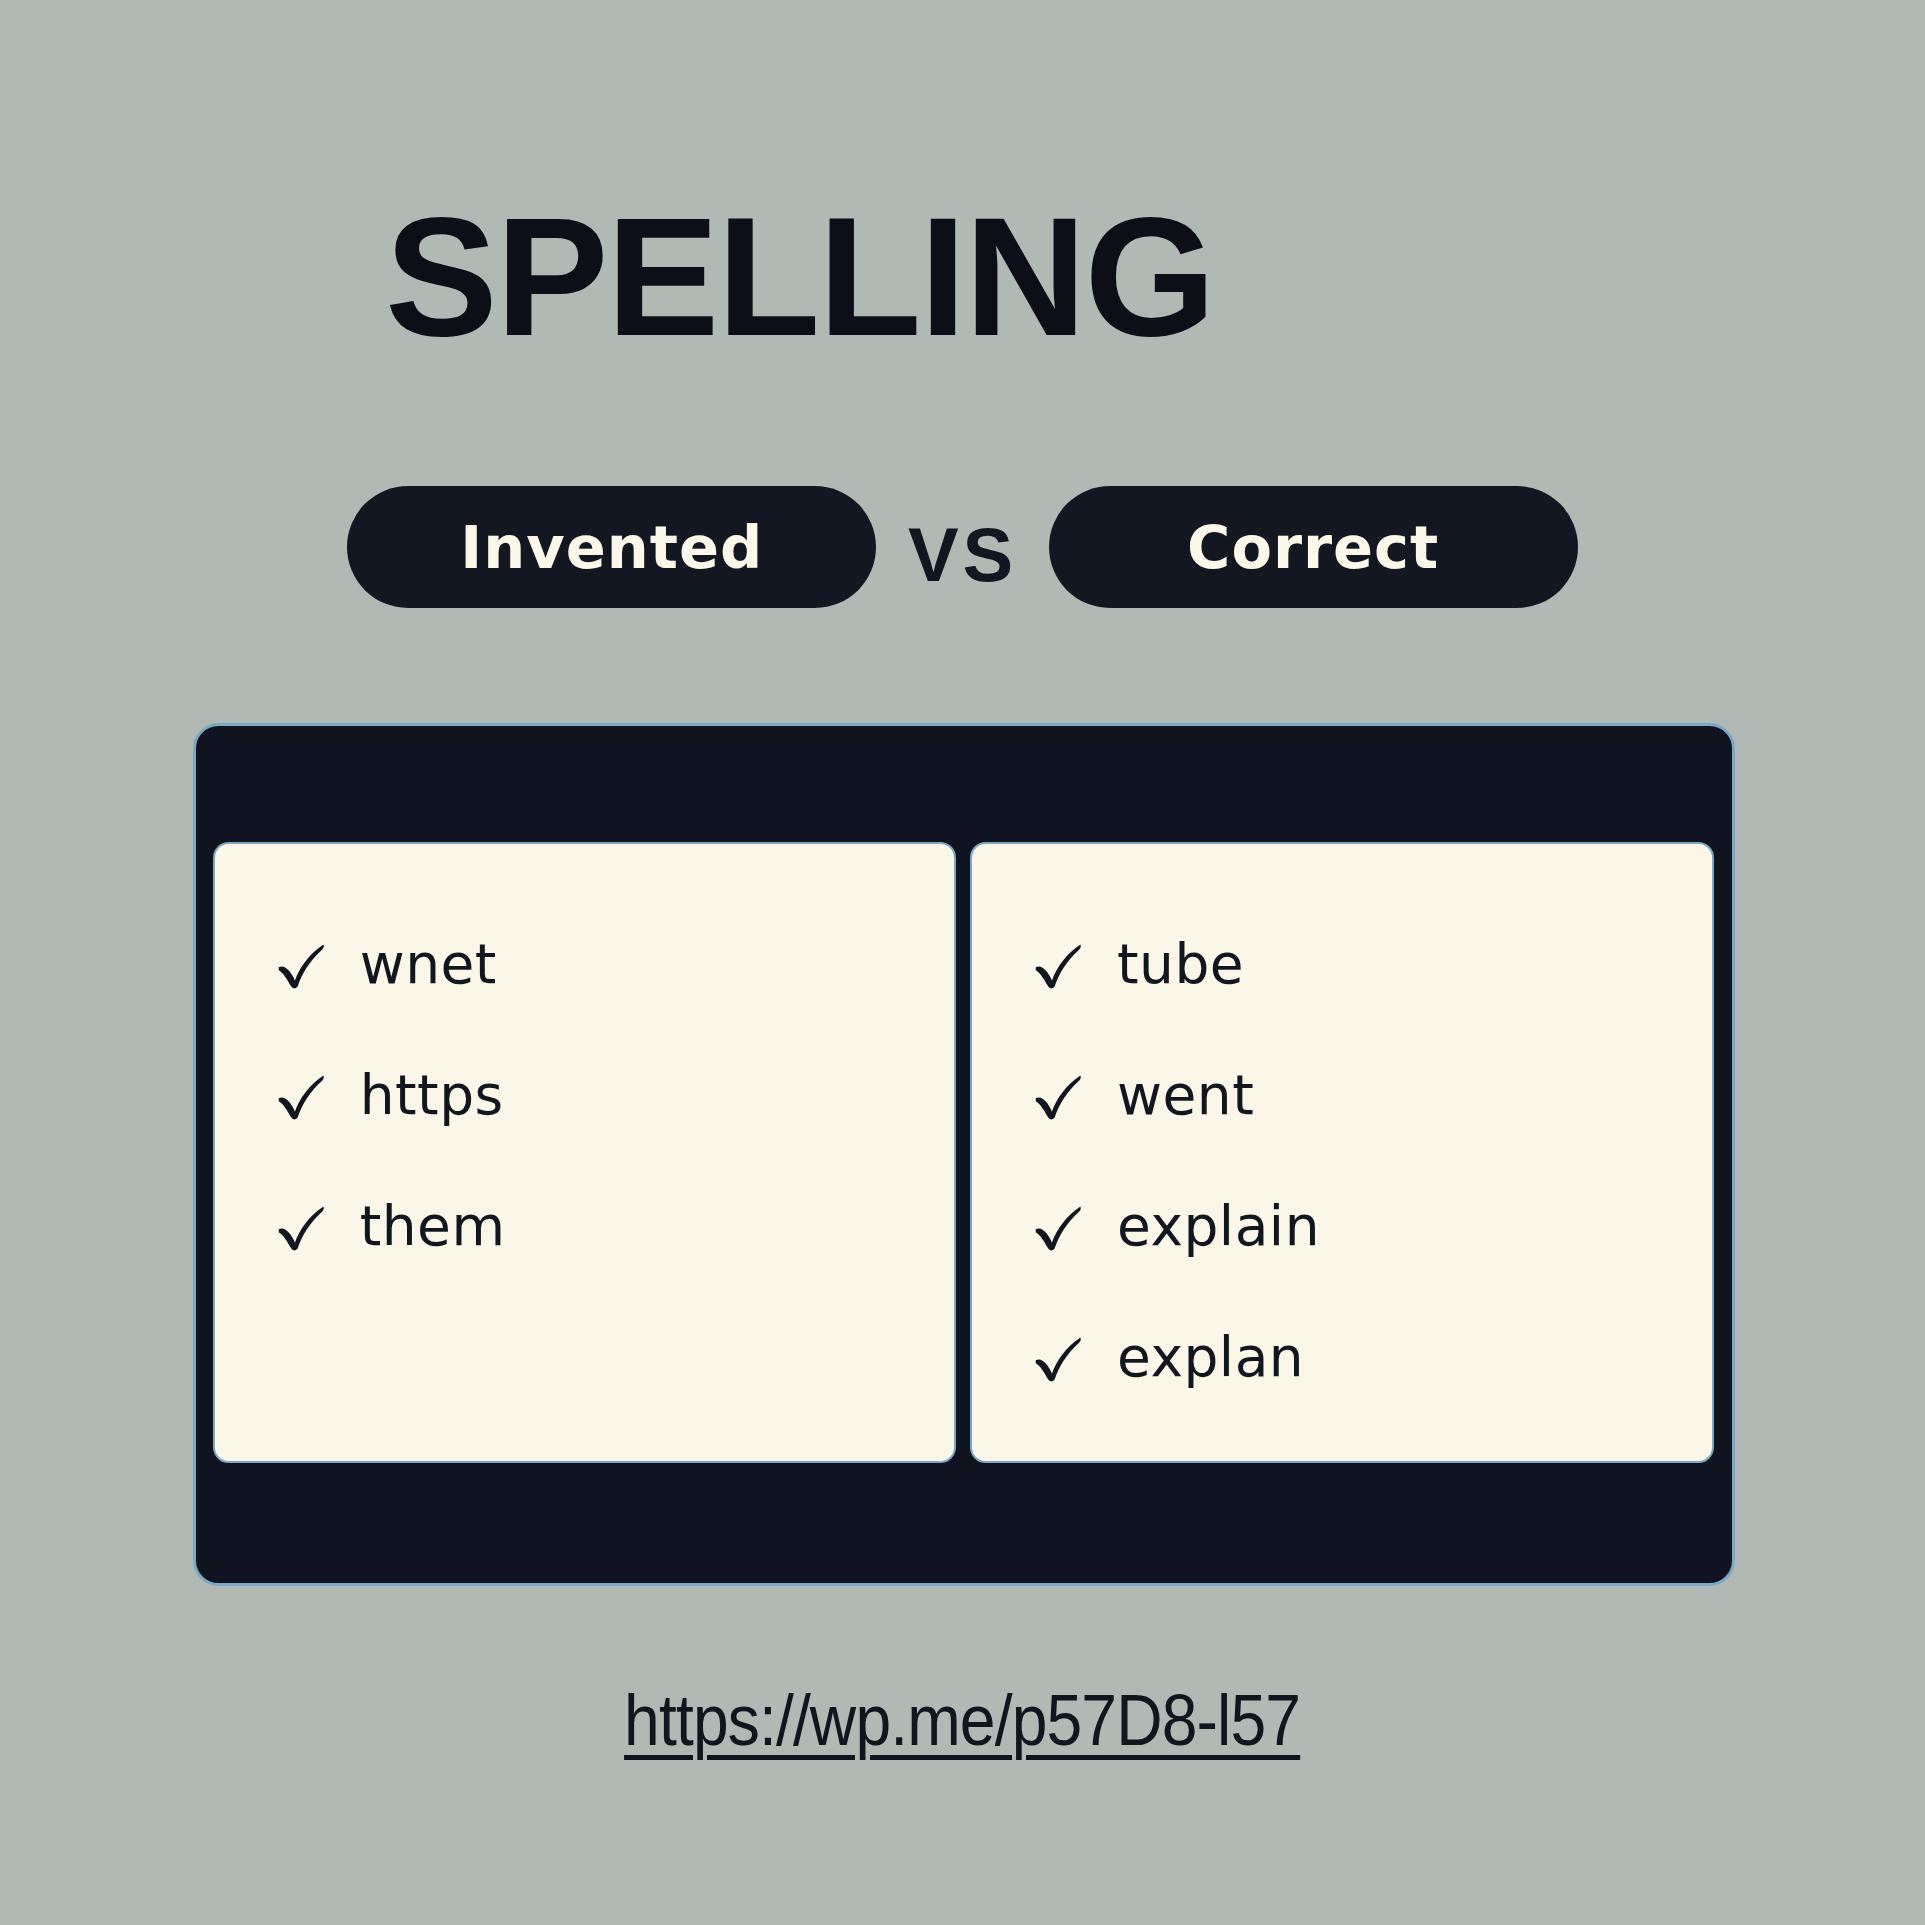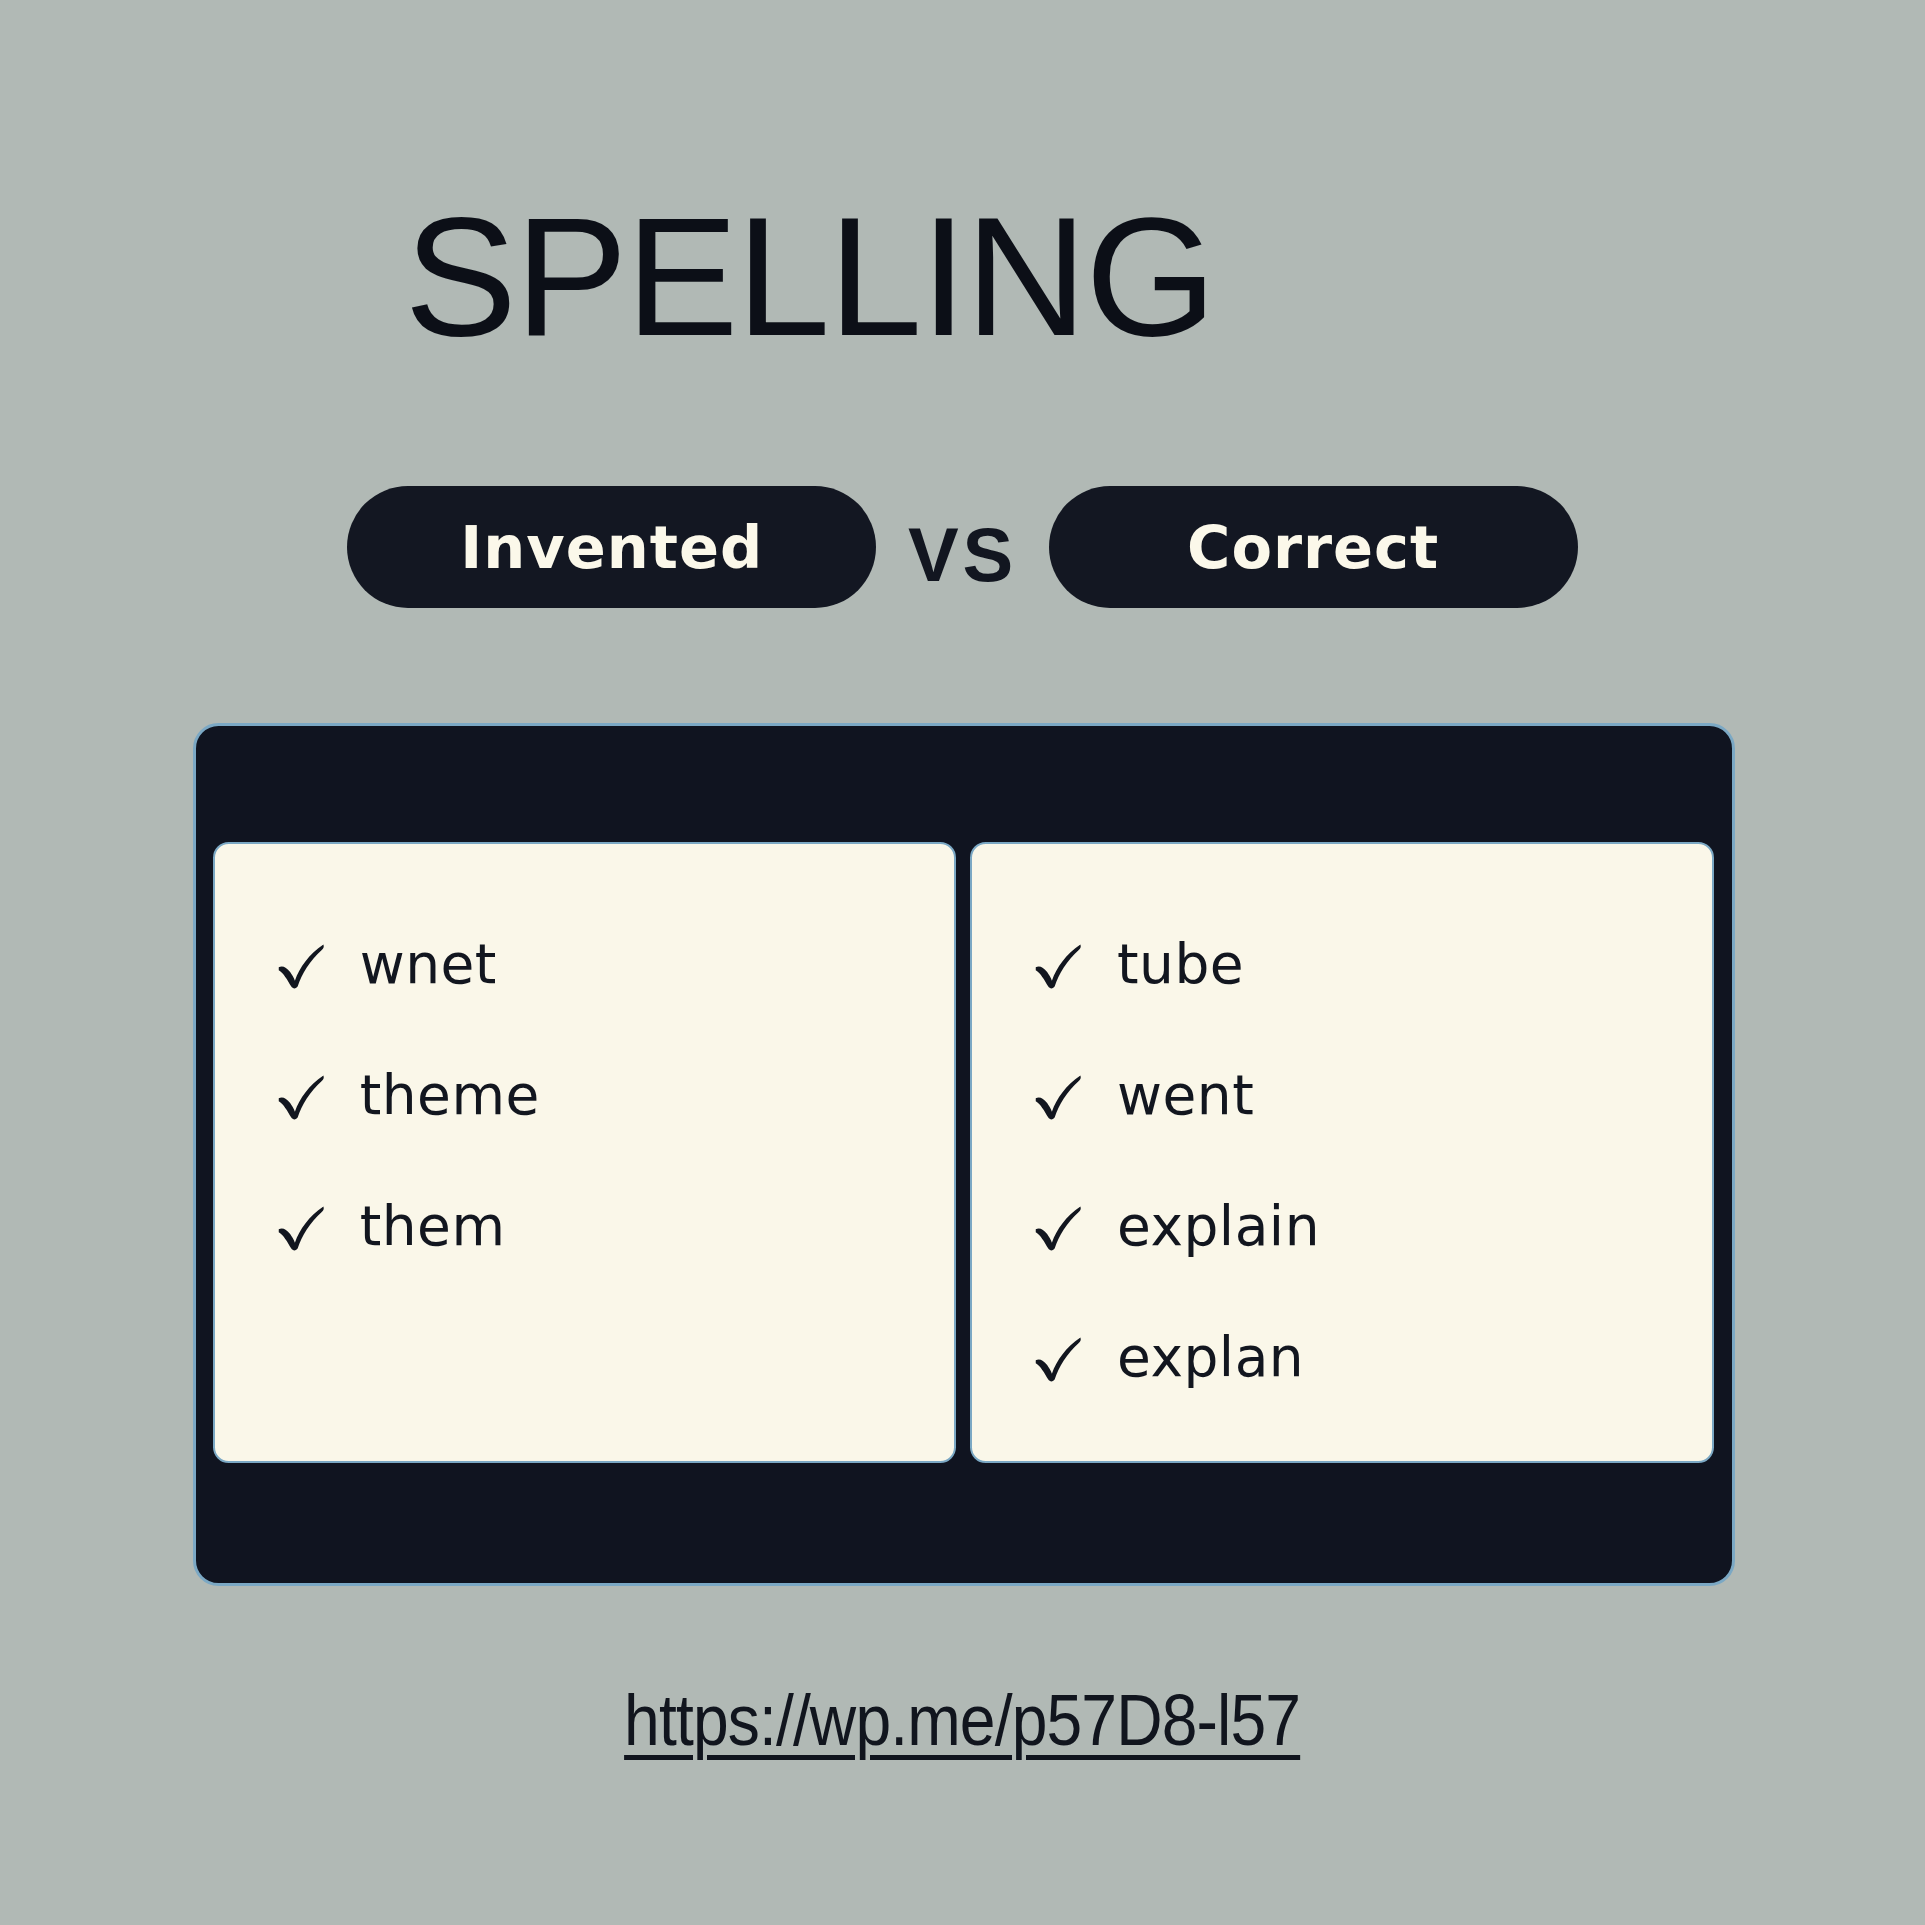--- a/index.html
+++ b/index.html
@@ -23,27 +23,26 @@
   }
 
   
   .title {
     position: absolute;
     left: 0;
     top: 192px;
     width: 1599px;
     text-align: center;
     font-family: "Liberation Sans", sans-serif;
-    font-weight: 400;
+    font-weight: 700;
     font-size: 169px;
     letter-spacing: -2px;
     color: #0c0f17;
     line-height: 1;
     white-space: nowrap;
-    padding-left: 10px;
   }
 
   
   .vs-row {
     position: absolute;
     left: 0;
     top: 486px;
     width: 1925px;
     display: flex;
     align-items: center;
@@ -190,21 +189,21 @@
             <path d="M5 33 C9 31 13 33 17 38 C19 41 21 44 22 47 C27 33 37 19 52 9 C53 12 52 13 50 15 C38 26 29 40 25 53 C23 56 20 56 18 53 C14 46 10 39 5 36 Z" fill="#12161f"></path>
           </svg>
           <span class="word">wnet</span>
         </div>
 
 
         <div class="word-row">
           <svg class="check" viewBox="0 0 60 60" aria-hidden="true">
             <path d="M5 33 C9 31 13 33 17 38 C19 41 21 44 22 47 C27 33 37 19 52 9 C53 12 52 13 50 15 C38 26 29 40 25 53 C23 56 20 56 18 53 C14 46 10 39 5 36 Z" fill="#12161f"></path>
           </svg>
-          <span class="word">theme</span>
+          <span class="word">https</span>
         </div>
 
         <div class="word-row">
           <svg class="check" viewBox="0 0 60 60" aria-hidden="true">
             <path d="M5 33 C9 31 13 33 17 38 C19 41 21 44 22 47 C27 33 37 19 52 9 C53 12 52 13 50 15 C38 26 29 40 25 53 C23 56 20 56 18 53 C14 46 10 39 5 36 Z" fill="#12161f"></path>
           </svg>
           <span class="word">them</span>
         </div>
 
       </div>

